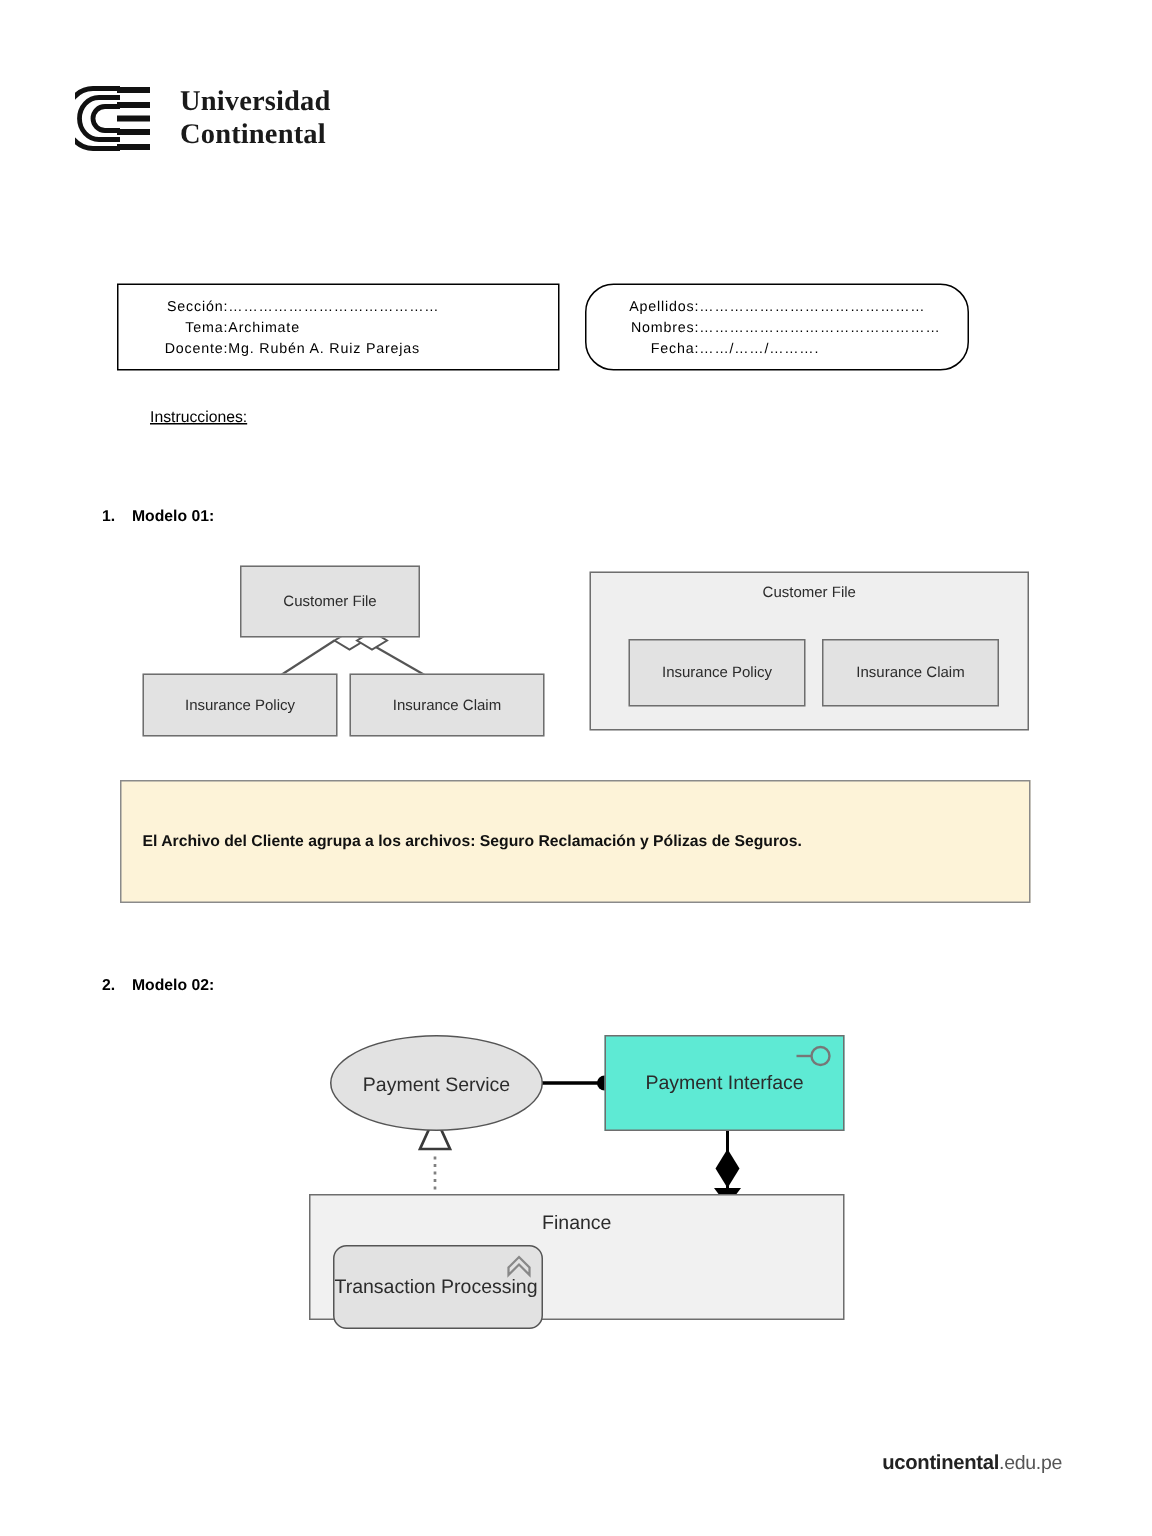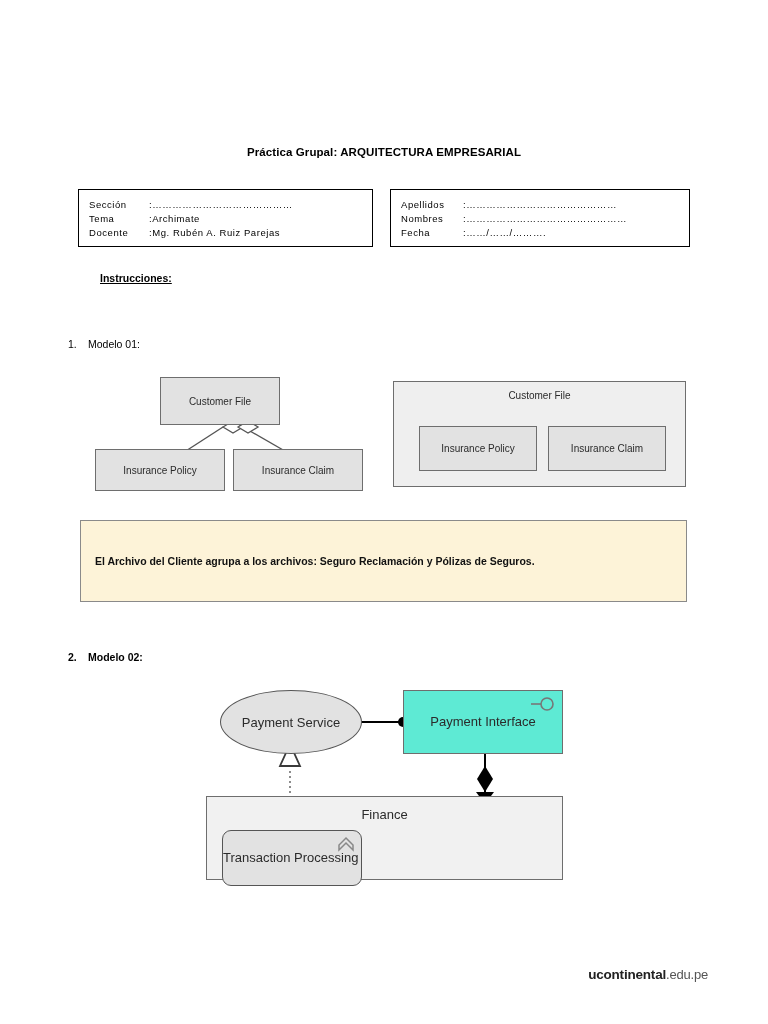--- a/index.html
+++ b/index.html
@@ -59,57 +59,57 @@
   }
 
   
   .info-box {
     position: absolute;
     border: 1px solid #000000;
     box-sizing: border-box;
     padding: 8px 10px 9px 10px;
   }
   .info-left  { left: 78px;  top: 189px; width: 295px; height: 58px; }
-  .info-right { left: 390px; top: 189px; width: 300px; height: 58px; }
+  .info-right { left: 390px; top: 189px; width: 256px; height: 58px; border-radius: 19px; }
 
   .info-row {
     display: flex;
     font-size: 9.5px;
     line-height: 1.45;
     letter-spacing: 0.55px;
     white-space: nowrap;
   }
-  .info-label { flex: none; }
+  .info-label { flex: none; text-align: right; }
   .info-left  .info-label { width: 60px; }
   .info-right .info-label { width: 62px; }
   .info-val { flex: 1; overflow: hidden; }
 
   
   .instr-head {
     position: absolute;
     left: 68px;
     top: 272px;
     font-size: 10.5px;
-    font-weight: bold;
+    font-weight: normal;
     text-decoration: underline;
     padding-left: 32px;
   }
   .instr-body {
     position: absolute;
     left: 68px;
     top: 304px;
     font-size: 10.5px;
     font-weight: bold;
   }
   .item-1 {
     position: absolute;
     left: 68px;
     top: 338px;
     font-size: 10.5px;
-    font-weight: normal;
+    font-weight: bold;
   }
   .item-2 {
     position: absolute;
     left: 68px;
     top: 651px;
     font-size: 10.5px;
     font-weight: bold;
   }
   .item-num { display: inline-block; width: 20px; }
 
@@ -258,22 +258,41 @@
     letter-spacing: -0.2px;
   }
   .footer b { font-weight: bold; color: #222222; }
   .footer .tld { font-size: 13px; color: #555555; margin-top: 36px; }
 </style>
 </head>
 <body>
 
 <div class="page">
 
-
-  <div class="doc-title">Práctica Grupal: ARQUITECTURA EMPRESARIAL</div>
+  <div class="logo-block">
+    <svg class="logo-mark" viewBox="0 0 56 48">
+      <g fill="none" stroke="#111111" stroke-width="3.2">
+        <path d="M30 4 H12 A18 20 0 0 0 12 44 H30"></path>
+        <path d="M30 10 H16 A13 14 0 0 0 16 38 H30"></path>
+        <path d="M30 16 H20 A8 8 0 0 0 20 32 H30"></path>
+      </g>
+      <g fill="#111111">
+        <rect x="28" y="3" width="22" height="4"></rect>
+        <rect x="28" y="13" width="22" height="4"></rect>
+        <rect x="28" y="22" width="22" height="4"></rect>
+        <rect x="28" y="31" width="22" height="4"></rect>
+        <rect x="28" y="41" width="22" height="4"></rect>
+      </g>
+    </svg>
+    <div class="logo-text">
+      <span>Universidad</span>
+      <span>Continental</span>
+    </div>
+  </div>
+
 
   <div class="info-box info-left">
     <div class="info-row">
       <span class="info-label">Sección</span>
       <span class="info-sep">:</span>
       <span class="info-val">……………………………………</span>
     </div>
     <div class="info-row">
       <span class="info-label">Tema</span>
       <span class="info-sep">:</span>

